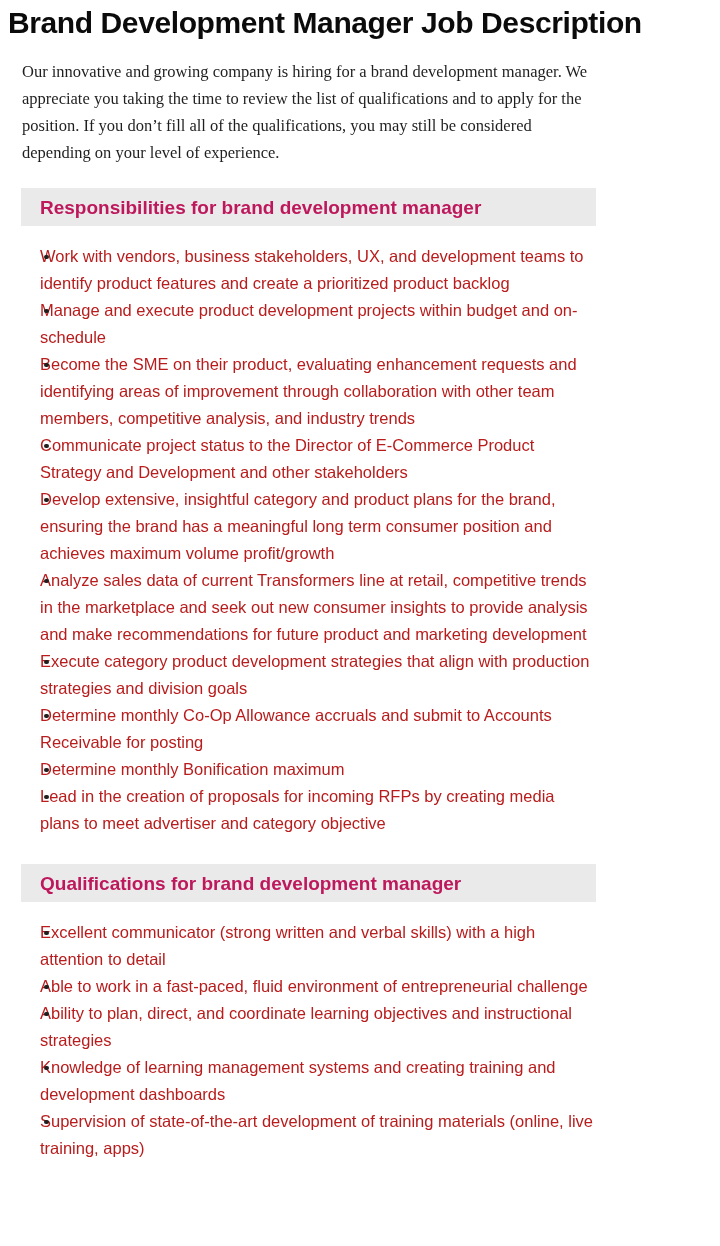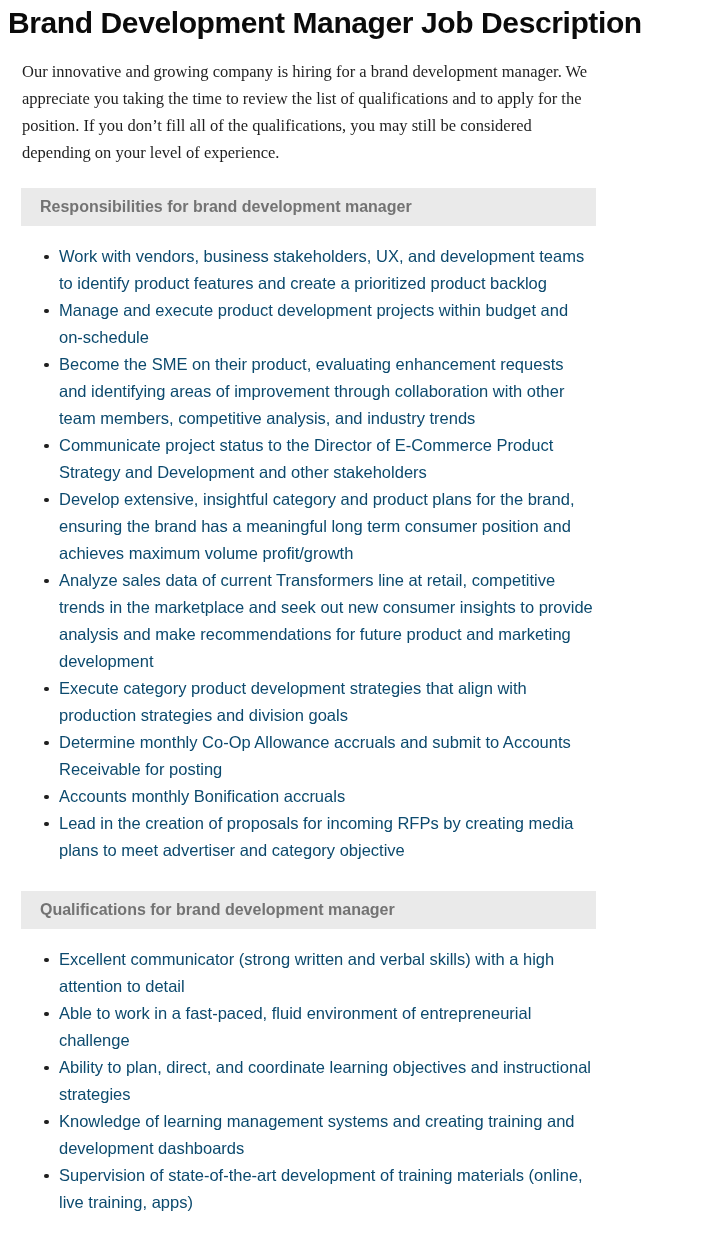--- a/index.html
+++ b/index.html
@@ -48,39 +48,39 @@
   
   .section-bar {
     margin: 22px 22px 0 21px;
     background: #eaeaea;
     height: 38px;
     display: flex;
     align-items: center;
   }
   .section-bar-title {
     padding-left: 19px;
-    font-size: 16px;
+    font-size: 19px;
     font-weight: 700;
-    color: #737373;
+    color: #be185d;
     line-height: 1;
   }
 
   
   ul.bullets {
     margin: 17px 0 0 0;
     padding: 0;
     list-style: none;
   }
   ul.bullets li {
     position: relative;
     margin: 0;
-    padding: 0 24px 0 59px;
+    padding: 0 24px 0 40px;
     font-size: 16.5px;
     line-height: 27px;
-    color: #0c4a6e;
+    color: #b91c1c;
   }
   ul.bullets li::before {
     content: "";
     position: absolute;
     left: 44px;
     top: 11.5px;
     width: 4.5px;
     height: 4.5px;
     border-radius: 50%;
     background: #1f1f1f;
@@ -108,21 +108,21 @@
     </div>
     <ul class="bullets">
       <li>Work with vendors, business stakeholders, UX, and development teams to identify product features and create a prioritized product backlog</li>
       <li>Manage and execute product development projects within budget and on-schedule</li>
       <li>Become the SME on their product, evaluating enhancement requests and identifying areas of improvement through collaboration with other team members, competitive analysis, and industry trends</li>
       <li>Communicate project status to the Director of E-Commerce Product Strategy and Development and other stakeholders</li>
       <li>Develop extensive, insightful category and product plans for the brand, ensuring the brand has a meaningful long term consumer position and achieves maximum volume profit/growth</li>
       <li>Analyze sales data of current Transformers line at retail, competitive trends in the marketplace and seek out new consumer insights to provide analysis and make recommendations for future product and marketing development</li>
       <li>Execute category product development strategies that align with production strategies and division goals</li>
       <li>Determine monthly Co-Op Allowance accruals and submit to Accounts Receivable for posting</li>
-      <li>Accounts monthly Bonification accruals</li>
+      <li>Determine monthly Bonification maximum</li>
       <li>Lead in the creation of proposals for incoming RFPs by creating media plans to meet advertiser and category objective</li>
     </ul>
   </section>
 
   <section class="section-block qualifications">
     <div class="section-bar">
       <span class="section-bar-title">Qualifications for brand development manager</span>
     </div>
     <ul class="bullets">
       <li>Excellent communicator (strong written and verbal skills) with a high attention to detail</li>

